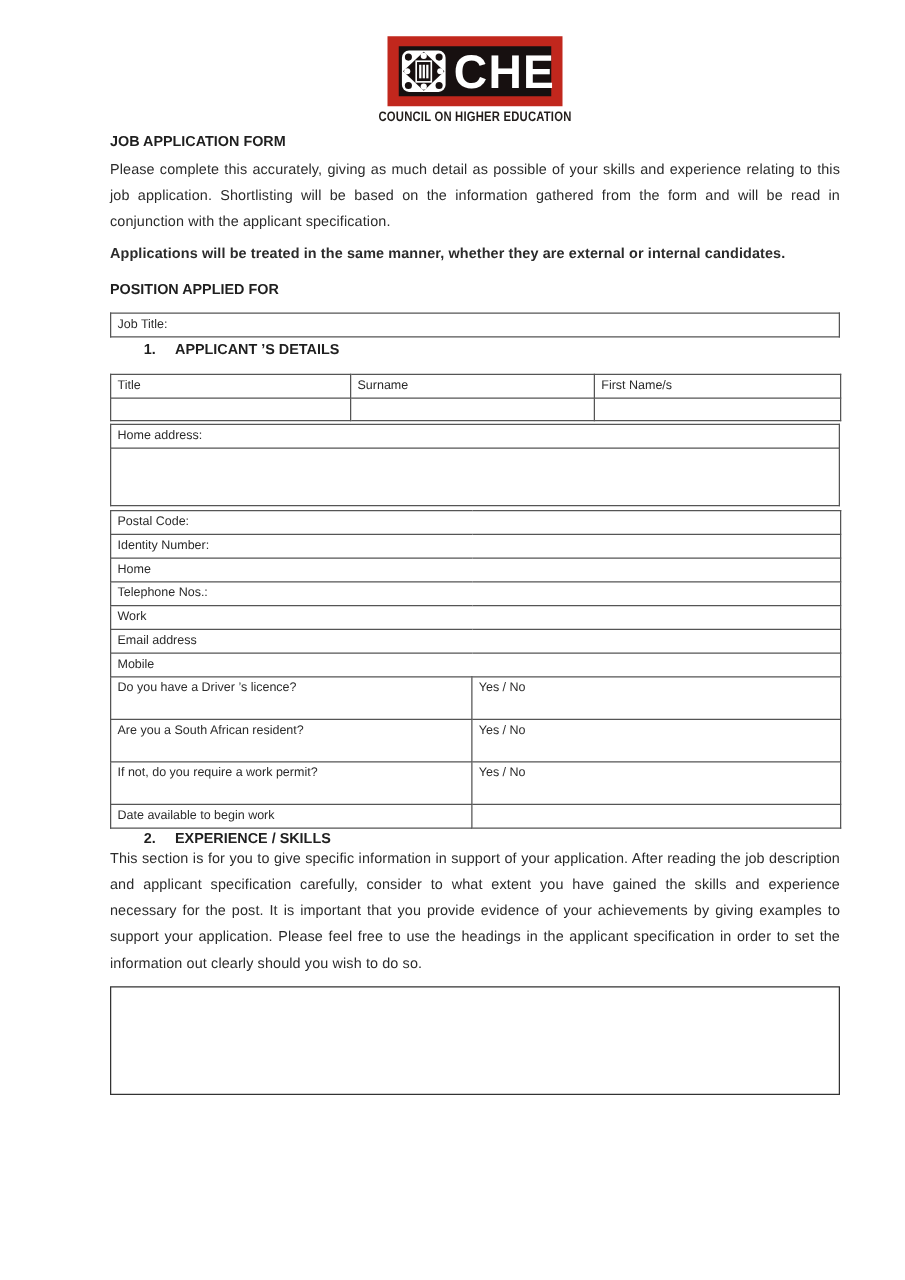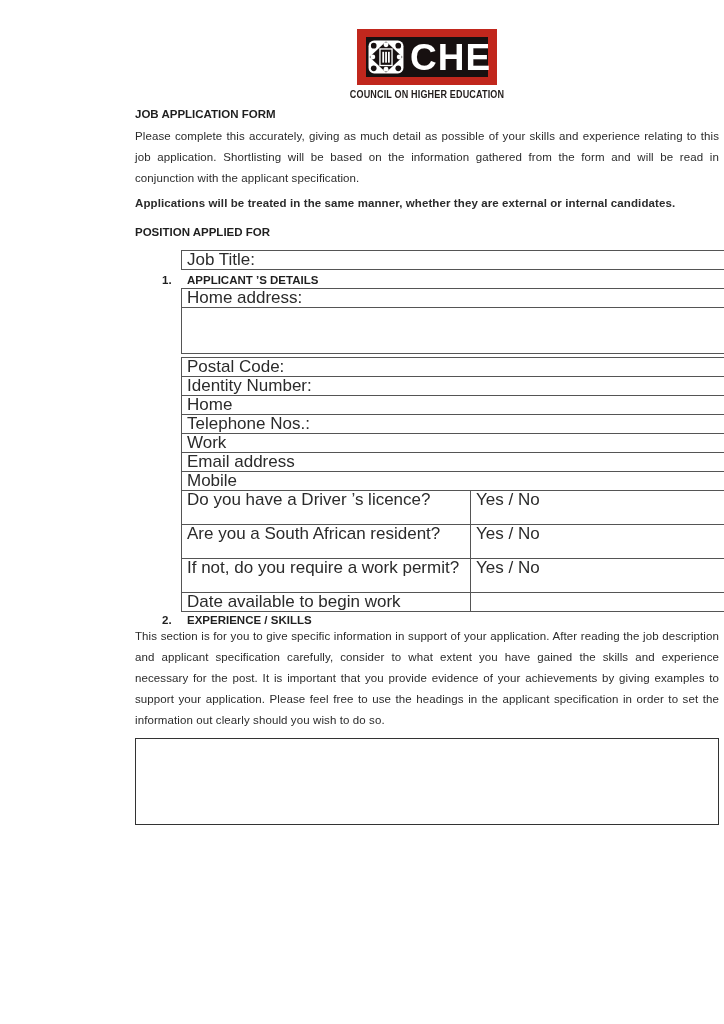--- a/index.html
+++ b/index.html
@@ -5,21 +5,20 @@
   * { margin: 0; padding: 0; box-sizing: border-box; }
   html, body { background: #ffffff; }
   .page {
     position: relative;
     width: 724px;
     height: 1024px;
     background: #ffffff;
     overflow: hidden;
     color: #262626;
     font-family: "Liberation Sans", sans-serif;
-    padding-left: 47px;
   }
   .content {
     margin-left: 88px;
     width: 584px;
   }
   
   .logo-wrap { padding-top: 29px; text-align: center; }
   .logo-box {
     display: inline-flex;
     width: 140px;
@@ -73,23 +72,22 @@
   }
   .numbered .num { width: 25px; flex: 0 0 auto; }
   .h-sec1 { margin-top: 4px; }
   .h-sec2 { margin-top: 2px; }
   .body2 { margin-top: 0; }
   
   table.tbl {
     border-collapse: collapse;
     table-layout: fixed;
     width: 100%;
-    font-size: 17px;
+    font-size: 10px;
     color: #2b2b2b;
-    margin-left: 46px;
   }
   table.tbl td {
     border: 1px solid #555555;
     padding: 1px 5px;
     line-height: 16px;
     height: 18px;
     vertical-align: top;
     overflow: hidden;
   }
   .t-position { margin-top: 12px; }
@@ -149,20 +147,39 @@
           <td>Job Title:</td>
         </tr>
       </tbody>
     </table>
 
     <h3 class="numbered h-sec1">
       <span class="num">1.</span>
       <span>APPLICANT ’S DETAILS</span>
     </h3>
 
+    <table class="tbl t-names">
+      <colgroup>
+          <col style="width:192px">
+          <col style="width:195px">
+          <col style="width:197px">
+        </colgroup>
+      <tbody>
+        <tr>
+          <td>Title</td>
+          <td>Surname</td>
+          <td>First Name/s</td>
+        </tr>
+        <tr>
+          <td></td>
+          <td></td>
+          <td></td>
+        </tr>
+      </tbody>
+    </table>
 
     <table class="tbl t-address">
       <tbody>
         <tr>
           <td>Home address:</td>
         </tr>
         <tr class="row-tall">
           <td></td>
         </tr>
       </tbody>

